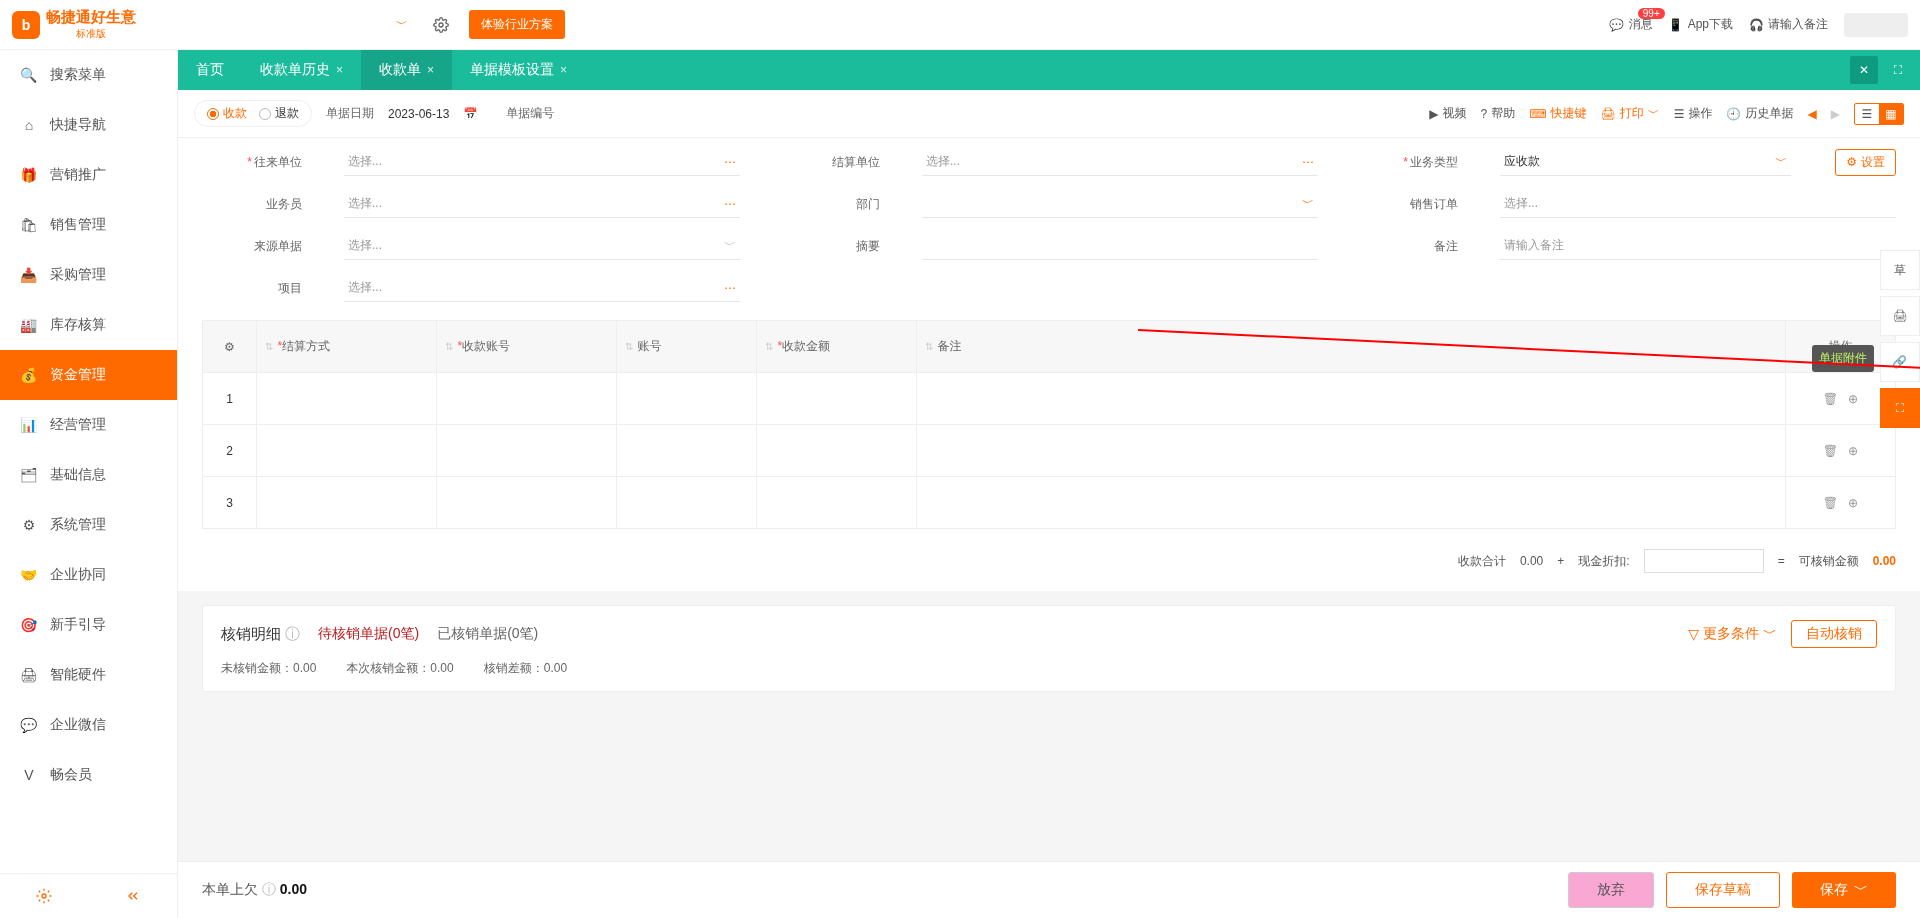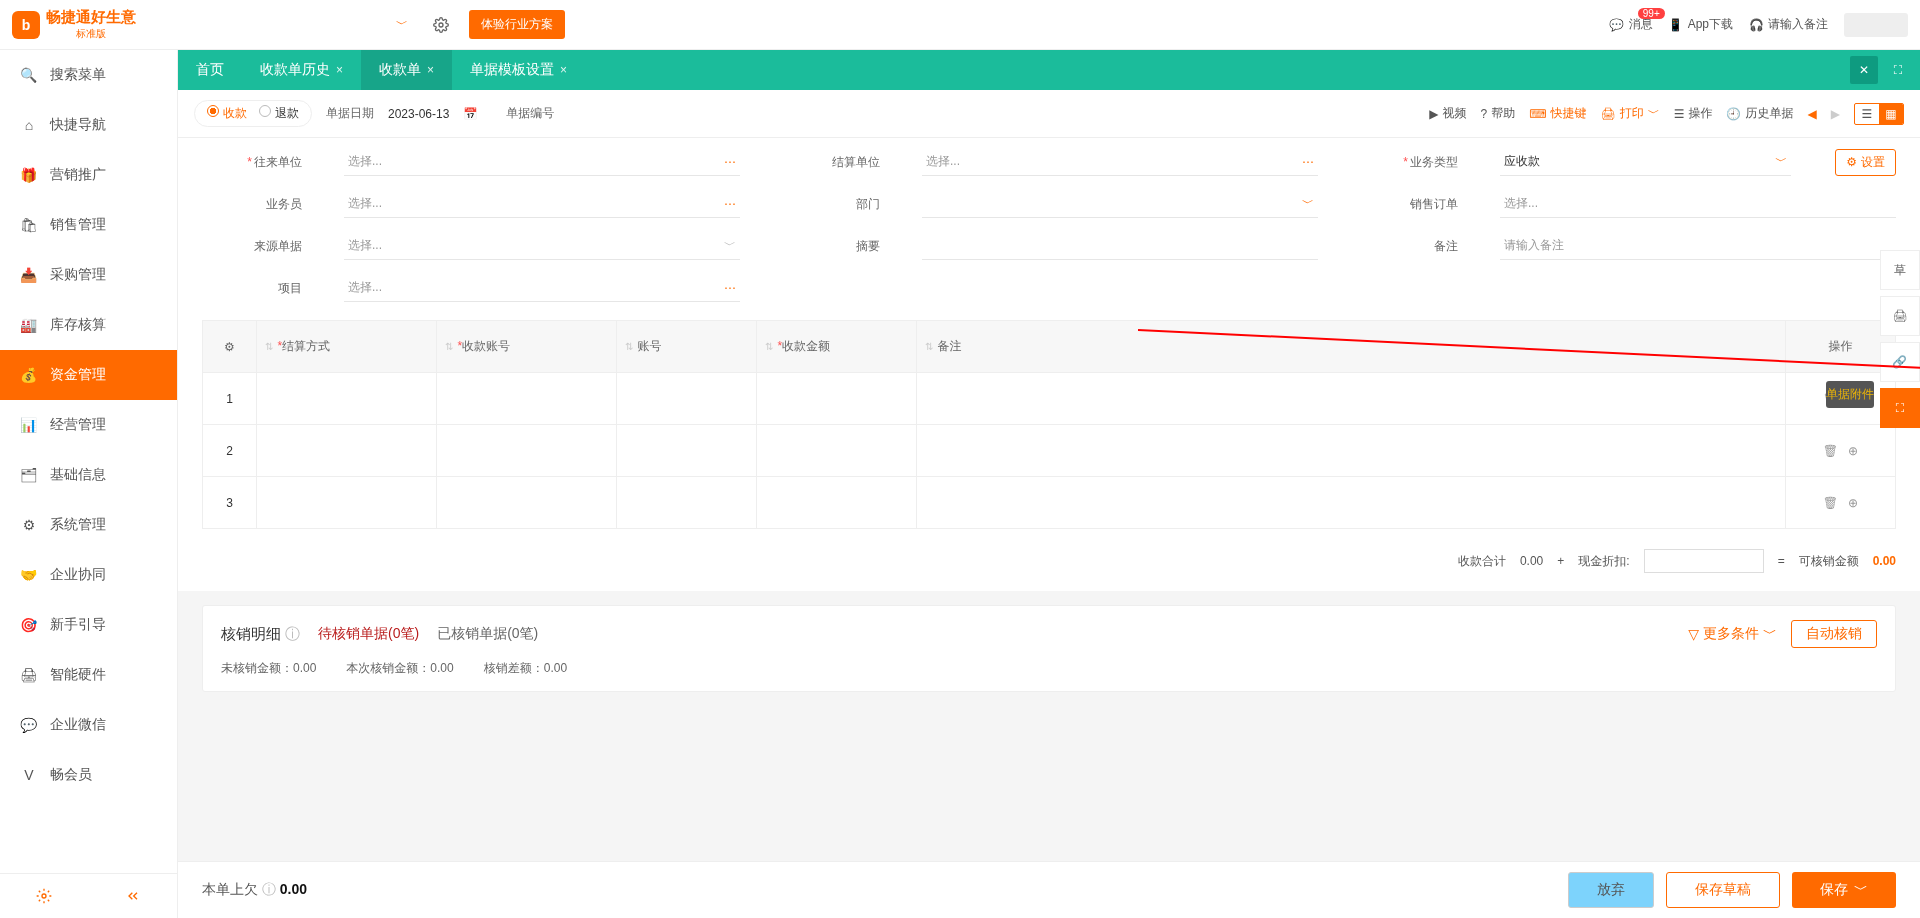--- a/index.html
+++ b/index.html
@@ -36,21 +36,21 @@
 .tabs-bar { height: 40px; background: #1bbc9b; display: flex; align-items: stretch; color: #fff; }
 .tab { padding: 0 18px; display: flex; align-items: center; gap: 6px; cursor: pointer; font-size: 14px; }
 .tab.active { background: #17a589; }
 .tab .close { font-size: 12px; opacity: 0.85; }
 .tabs-right { margin-left: auto; display: flex; align-items: center; padding-right: 8px; gap: 6px; }
 .tabs-right .ibtn { width: 28px; height: 28px; display: flex; align-items: center; justify-content: center; cursor: pointer; }
 
 
 .form-header { background: #fff; padding: 10px 16px; display: flex; align-items: center; gap: 14px; border-bottom: 1px solid #eee; }
 .radio-group { display: flex; align-items: center; gap: 12px; border: 1px solid #eee; border-radius: 16px; padding: 4px 12px; }
-.radio { display: flex; gap: 4px; cursor: pointer; }
+.radio { display: flex; align-items: center; gap: 4px; cursor: pointer; }
 .rdot { width: 12px; height: 12px; border: 1px solid #bbb; border-radius: 50%; display: inline-block; }
 .rdot.on { border-color: #ff6a00; background: radial-gradient(#ff6a00 45%, #fff 50%); }
 .hdr-label { color: #666; }
 .hdr-value { color: #333; }
 .toolbar-right { margin-left: auto; display: flex; align-items: center; gap: 14px; color: #555; }
 .tl-item { display: flex; align-items: center; gap: 4px; cursor: pointer; }
 .tl-orange { color: #ff6a00; }
 .view-toggle { display: flex; border: 1px solid #ff6a00; border-radius: 2px; overflow: hidden; }
 .view-toggle span { width: 24px; height: 20px; display: flex; align-items: center; justify-content: center; cursor: pointer; }
 .view-toggle .on { background: #ff6a00; color: #fff; }
@@ -94,29 +94,29 @@
 .vp-right { margin-left: auto; display: flex; align-items: center; gap: 14px; }
 .vp-more { color: #ff6a00; display: flex; align-items: center; gap: 4px; cursor: pointer; }
 .vp-auto { border: 1px solid #ff6a00; color: #ff6a00; padding: 4px 14px; border-radius: 3px; cursor: pointer; }
 
 
 .footer { margin-top: auto; background: #fff; border-top: 1px solid #eee; padding: 10px 24px; display: flex; align-items: center; }
 .ft-left { color: #555; font-size: 14px; }
 .ft-left b { color: #111; }
 .ft-right { margin-left: auto; display: flex; gap: 12px; }
 .btn { padding: 8px 28px; border-radius: 3px; cursor: pointer; font-size: 14px; }
-.btn-plain { border: 1px solid #ccc; background: #7dd3fc; color: #555; }
+.btn-plain { border: 1px solid #ccc; background: #f9a8d4; color: #555; }
 .btn-outline { border: 1px solid #ff6a00; color: #ff6a00; background: #fff; }
 .btn-primary { background: #ff6a00; color: #fff; display: flex; align-items: center; gap: 6px; }
 
 
 .side-rail { position: absolute; right: 0; top: 200px; display: flex; flex-direction: column; gap: 6px; }
 .rail-btn { width: 40px; height: 40px; background: #fff; border: 1px solid #eee; display: flex; align-items: center; justify-content: center; color: #666; cursor: pointer; }
 .rail-btn.orange { background: #ff6a00; color: #fff; border-color: #ff6a00; }
-.attach-tip { position: absolute; right: 46px; top: 295px; background: #555; color: #eab308; padding: 5px 0; border-radius: 3px; white-space: nowrap; font-size: 12px; margin-top: 36px; }
+.attach-tip { position: absolute; right: 46px; top: 295px; background: #555; color: #bef264; padding: 5px 7px; border-radius: 3px; white-space: nowrap; font-size: 12px; }
 
 
 .arrow-svg { position: absolute; top: 270px; left: 960px; pointer-events: none; }
 
 
 .ic { font-style: normal; }
 </style>
 </head>
 <body>
 

